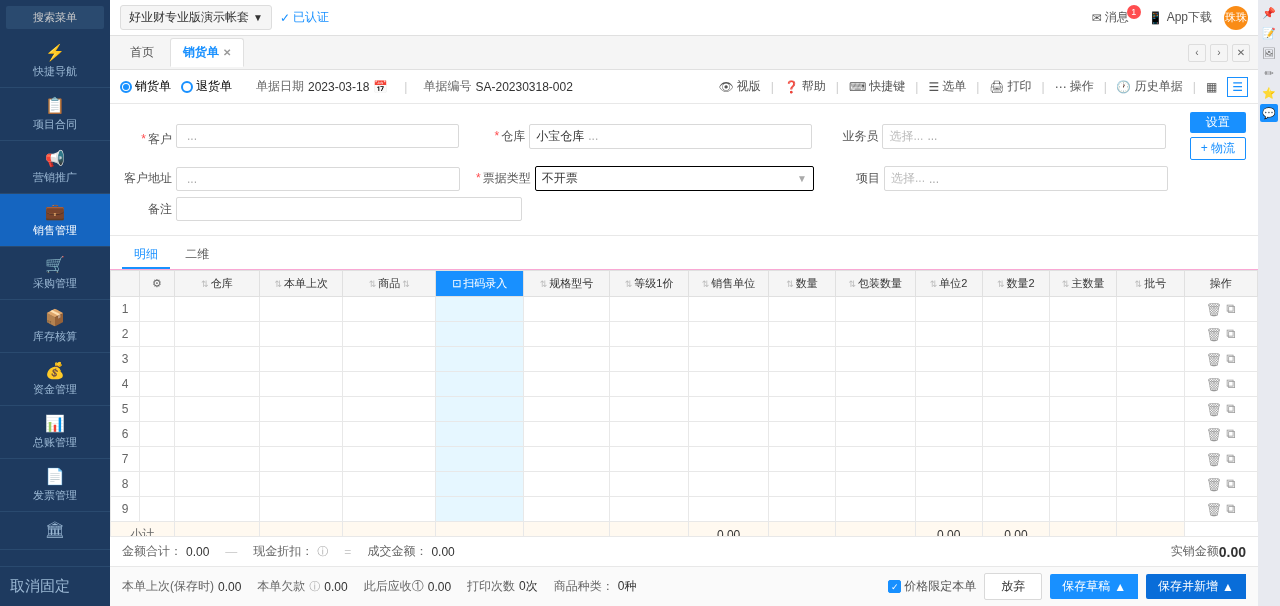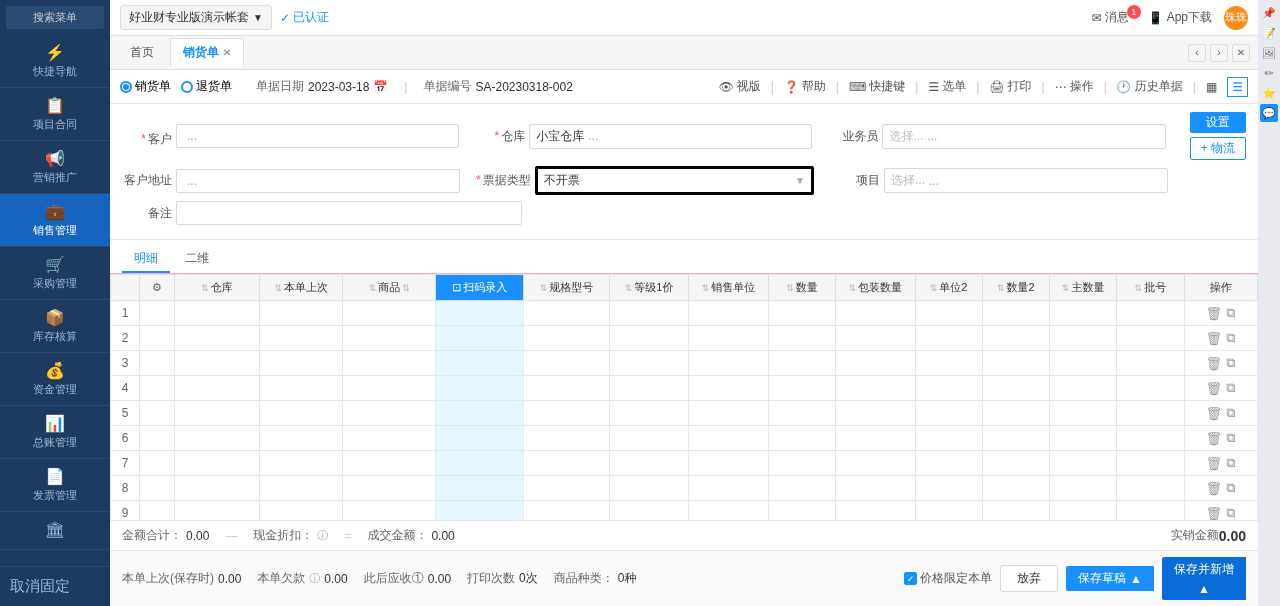--- a/index.html
+++ b/index.html
@@ -59,21 +59,21 @@
     .toolbar-btn { display: flex; align-items: center; gap: 3px; font-size: 12px; color: #555; cursor: pointer; padding: 2px 4px; }
 
     
     .form-fields { padding: 8px 12px; border-bottom: 1px solid #e8e8e8; flex-shrink: 0; }
     .form-row { display: flex; align-items: center; gap: 16px; margin-bottom: 6px; }
     .form-field { display: flex; align-items: center; gap: 4px; flex: 1; }
     .form-field-label { font-size: 12px; color: #555; white-space: nowrap; min-width: 50px; text-align: right; }
     .required::before { content: '*'; color: #ff4d4f; margin-right: 2px; }
     .form-field-input { flex: 1; border: 1px solid #d9d9d9; border-radius: 2px; padding: 3px 6px; font-size: 12px; color: #333; min-height: 24px; display: flex; align-items: center; background: #fff; }
     .form-field-input .dots { color: #aaa; cursor: pointer; margin-left: 4px; }
-    .form-field-select { flex: 1; border: 3px solid #000000; border-radius: 2px; padding: 3px 6px; font-size: 12px; color: #333; min-height: 24px; display: flex; align-items: center; justify-content: space-between; background: #fff; cursor: pointer; }
+    .form-field-select { flex: 1; border: 1px solid #000000; border-radius: 2px; padding: 3px 6px; font-size: 12px; color: #333; min-height: 24px; display: flex; align-items: center; justify-content: space-between; background: #fff; cursor: pointer; }
     .select-arrow { color: #aaa; font-size: 10px; }
     .action-btns { display: flex; flex-direction: column; gap: 4px; margin-left: 8px; }
     .action-btn { background: #1890ff; color: #fff; border: none; padding: 2px 10px; border-radius: 2px; font-size: 12px; cursor: pointer; white-space: nowrap; }
     .action-btn.outline { background: #fff; color: #1890ff; border: 1px solid #1890ff; }
 
     
     .detail-tabs { padding: 6px 12px 0; border-bottom: 1px solid #f9a8d4; flex-shrink: 0; }
     .detail-tab { display: inline-block; padding: 4px 12px; font-size: 12px; cursor: pointer; color: #555; border-bottom: 2px solid transparent; }
     .detail-tab.active { color: #1890ff; border-bottom: 2px solid #1890ff; }
 
@@ -113,21 +113,21 @@
     .footer-left { display: flex; gap: 16px; align-items: center; }
     .footer-item { display: flex; align-items: center; gap: 4px; font-size: 12px; }
     .footer-label { color: #666; }
     .footer-value { color: #333; }
     .footer-right { margin-left: auto; display: flex; align-items: center; gap: 8px; }
     .footer-check { display: flex; align-items: center; gap: 3px; font-size: 12px; color: #555; }
     .checkbox { width: 13px; height: 13px; border: 1px solid #1890ff; background: #1890ff; border-radius: 2px; display: flex; align-items: center; justify-content: center; }
     .checkbox::after { content: '✓'; color: #fff; font-size: 9px; }
     .btn-abandon { background: #fff; border: 1px solid #d9d9d9; color: #333; padding: 4px 16px; border-radius: 2px; font-size: 12px; cursor: pointer; }
     .btn-save-draft { background: #1890ff; color: #fff; border: none; padding: 4px 12px; border-radius: 2px 0 0 2px; font-size: 12px; cursor: pointer; display: flex; align-items: center; gap: 4px; }
-    .btn-save-new { background: #096dd9; color: #fff; border: none; padding: 4px 12px; border-radius: 2px 0 0 2px; font-size: 12px; cursor: pointer; display: flex; align-items: center; gap: 4px; flex-direction: column; }
+    .btn-save-new { background: #096dd9; color: #fff; border: none; padding: 4px 12px; border-radius: 2px 0 0 2px; font-size: 12px; cursor: pointer; display: flex; align-items: center; gap: 4px; }
     .btn-group { display: flex; }
 
     
     .right-panel { width: 22px; background: #e8eaf0; display: flex; flex-direction: column; align-items: center; padding: 4px 0; gap: 2px; flex-shrink: 0; }
     .right-panel-icon { width: 18px; height: 18px; display: flex; align-items: center; justify-content: center; cursor: pointer; color: #666; font-size: 11px; border-radius: 2px; }
     .right-panel-icon.active { background: #1890ff; color: #fff; }
 
     .info-icon { color: #aaa; cursor: pointer; font-size: 11px; }
   </style>
 </head>

